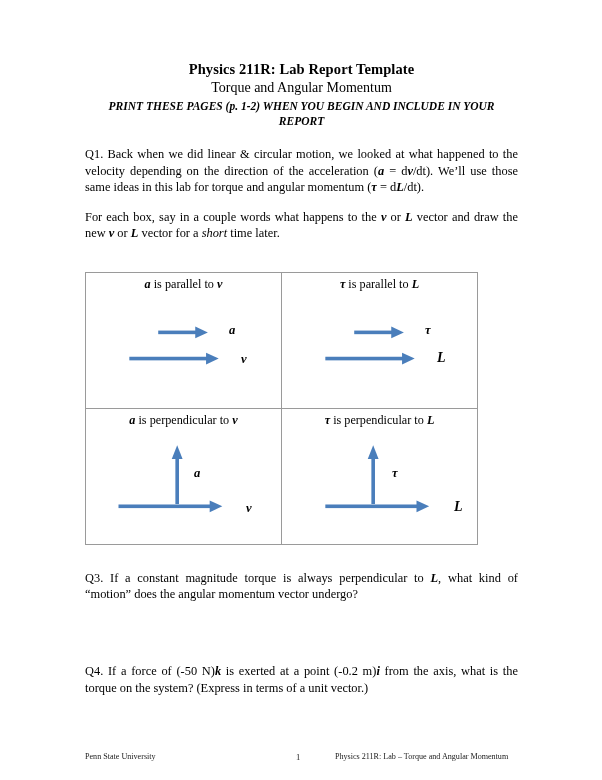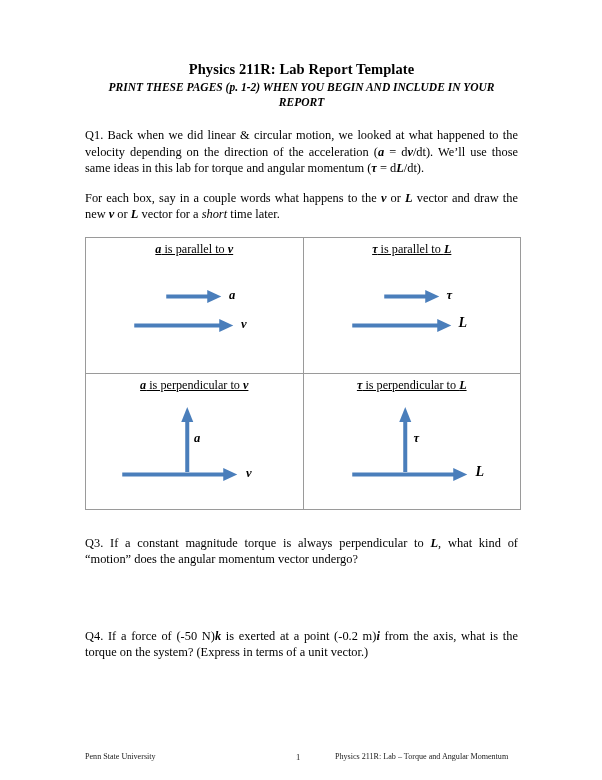--- a/index.html
+++ b/index.html
@@ -64,26 +64,25 @@
   .para.q2 { margin-top: 21px; }
   .para.q3 { margin-top: 25px; }
   .para.q4 { margin-top: 60px; }
 
   b.v  { font-weight: bold; font-style: italic; }
   i.it { }
   .sub { font-size: 8.3px; vertical-align: -0.22em; font-style: italic; font-weight: bold; }
 
   
   .vec-table {
-    margin-top: 14px;
-    width: 436px;
+    margin-top: 30px;
+    width: 393px;
     height: 270px;
     border-collapse: collapse;
     table-layout: fixed;
-    text-decoration: underline;
   }
   .vec-table td {
     border: 1px solid #9a9a9a;
     padding: 0;
     vertical-align: top;
     position: relative;
     width: 50%;
     height: 135px;
   }
   .cell-head {
@@ -131,20 +130,21 @@
     left: 238px; top: 0; margin-left: 12px;
   }
 </style>
 </head>
 <body>
 
 <div class="page">
   <div class="content">
 
     <div class="title-main">Physics 211R: Lab Report Template</div>
+    <div class="title-sub">Torque and Angular Momentum</div>
     <div class="title-print">PRINT THESE PAGES (p. 1-2) WHEN YOU BEGIN AND INCLUDE IN YOUR REPORT</div>
 
     <div class="para q1"><span>Q1.</span> <span>Back when we did linear &amp; circular motion, we looked at what happened to the velocity depending on the direction of the acceleration (</span><b class="v">a</b><span> = d</span><b class="v">v</b><span>/dt). We’ll use those same ideas in this lab for torque and angular momentum (</span><b class="v">τ</b><span> = d</span><b class="v">L</b><span>/dt).</span></div>
 
     <div class="para"><span>For each box, say in a couple words what happens to the </span><b class="v">v</b><span> or </span><b class="v">L</b><span> vector and draw the new </span><b class="v">v</b><span> or </span><b class="v">L</b><span> vector for a </span><i class="it">short</i><span> time later.</span></div>
 
     <table class="vec-table">
       <tbody>
           <tr>
 

